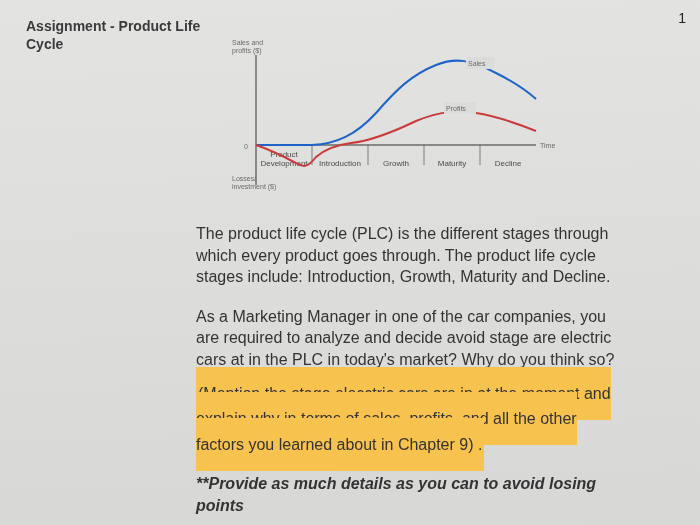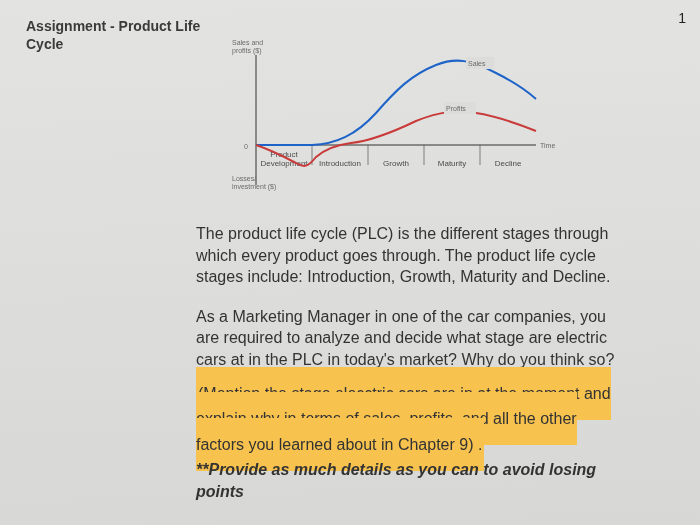--- a/index.html
+++ b/index.html
@@ -65,21 +65,21 @@
   }
   .highlight {
     background: #f7c24e;
     padding: 18px 2px;
     line-height: 1.6;
     display: inline;
   }
   .note {
     font-weight: 600;
     font-style: italic;
-    margin-top: 2px;
+    margin-top: 16px;
   }
 </style>
 </head>
 <body>
 
 <div class="page">
 
   <div class="page-number">1</div>
 
   <div class="title">
@@ -121,21 +121,21 @@
       <text x="272" y="31" class="axis-label-tiny" fill="#333">Sales</text>
 
       <rect x="248" y="67" width="32" height="12" fill="#dcddda" stroke="none"></rect>
       <text x="250" y="76" class="axis-label-tiny" fill="#333">Profits</text>
     </svg>
   </div>
 
   <div class="content">
     <p class="para">The product life cycle (PLC) is the different stages through which every product goes through. The product life cycle stages include: Introduction, Growth, Maturity and Decline.</p>
 
-    <p class="para">As a Marketing Manager in one of the car companies, you are required to analyze and decide what stage are electric cars at in the PLC in today's market? Why do you think so?</p>
+    <p class="para">As a Marketing Manager in one of the car companies, you are required to analyze and decide avoid stage are electric cars at in the PLC in today's market? Why do you think so?</p>
 
     <p class="para" style="margin-top:10px;">
       <span class="highlight">(Mention the stage elecctric cars are in at the moment and explain why in terms of sales, profits, and all the other factors you learned about in Chapter 9) .</span>
     </p>
 
     <p class="note">**Provide as much details as you can to avoid losing points</p>
   </div>
 
 </div>
 

